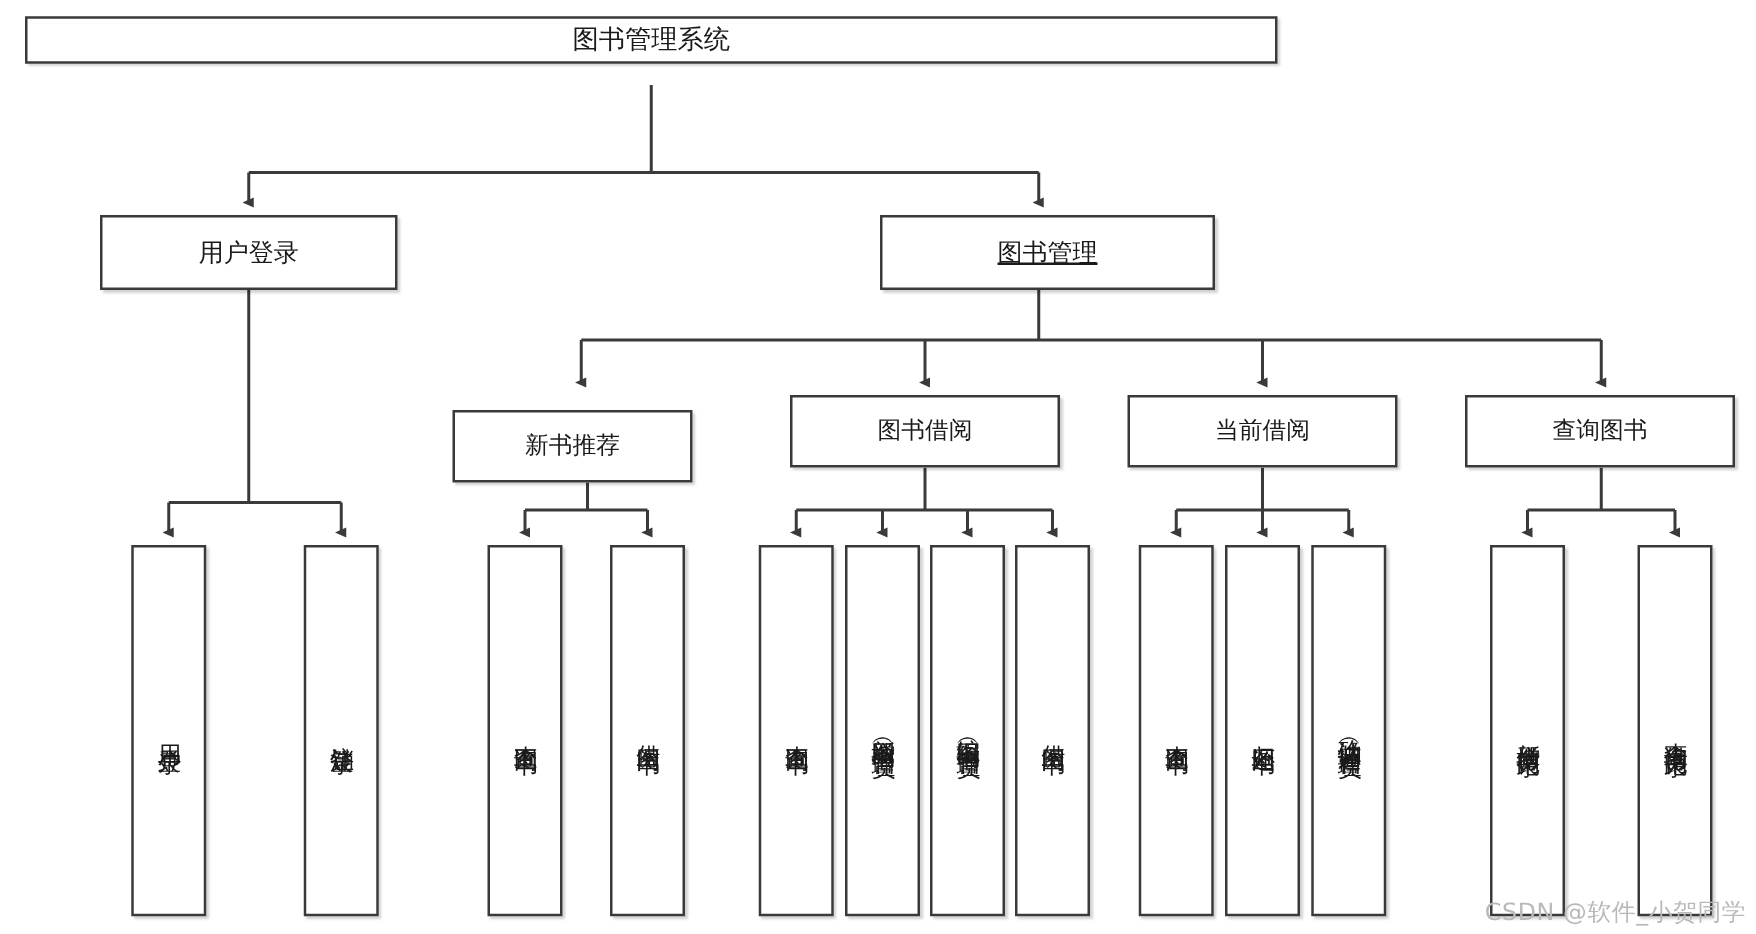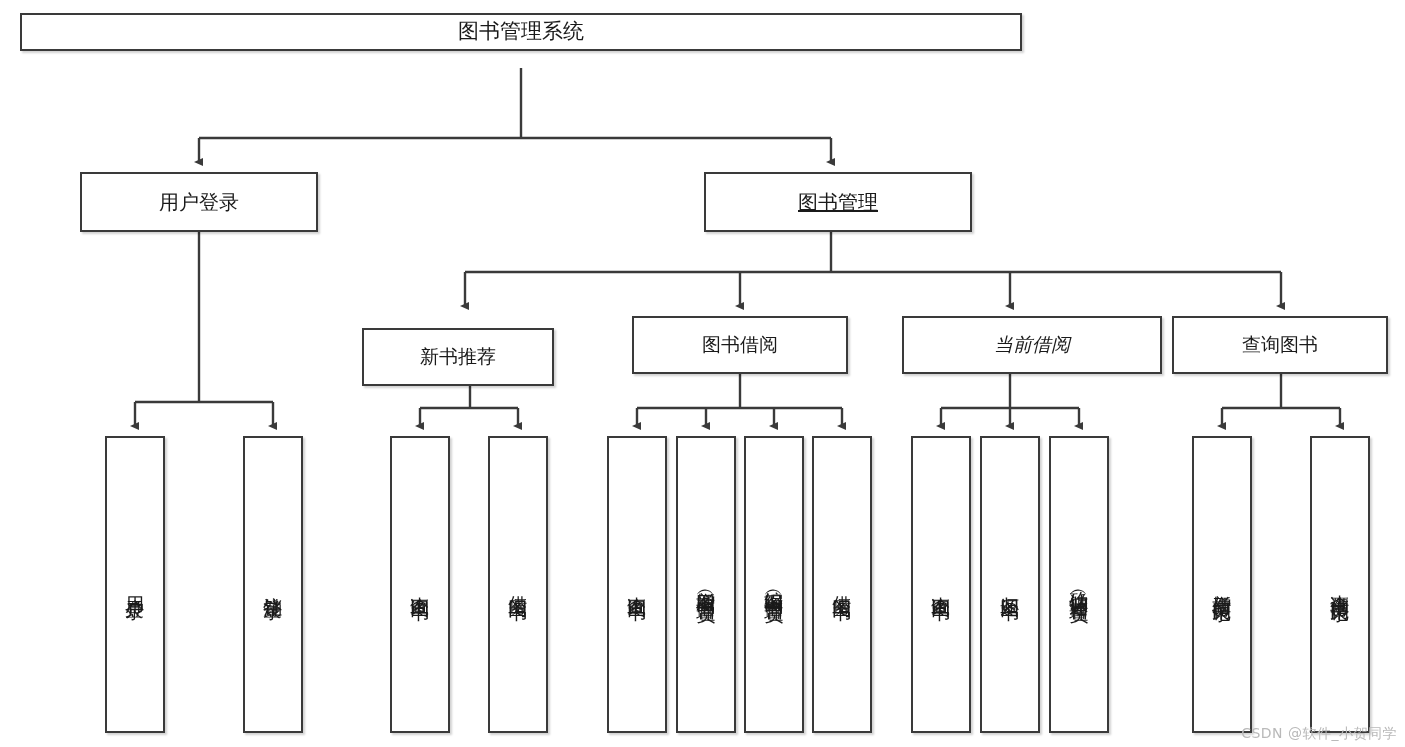--- a/index.html
+++ b/index.html
@@ -59,21 +59,21 @@
   }
   .node.leaf .leaf-text {
     writing-mode: vertical-rl;
     text-orientation: upright;
     display: block;
   }
   .watermark {
     position: absolute;
     right: 8px;
     bottom: 4px;
-    font-size: 14px;
+    font-size: 19px;
     color: #b9b9b9;
     letter-spacing: 0.5px;
     white-space: nowrap;
     user-select: none;
   }
 </style>
 </head>
 <body>
 
 <div id="canvas">
@@ -141,21 +141,21 @@
   </div>
 
   <div class="node lvl3" style="left:362px; top:328px; width:192px; height:58px;">
     <span>新书推荐</span>
   </div>
 
   <div class="node lvl3" style="left:632px; top:316px; width:216px; height:58px;">
     <span>图书借阅</span>
   </div>
 
-  <div class="node lvl3" style="left:902px; top:316px; width:260px; height:58px;font-style:italic;">
+  <div class="node lvl3" style="left:902px; top:316px; width:216px; height:58px;">
     <span>当前借阅</span>
   </div>
 
   <div class="node lvl3" style="left:1172px; top:316px; width:216px; height:58px;">
     <span>查询图书</span>
   </div>
 
   <div class="node leaf" style="left:105px; top:436px; width:60px; height:297px;">
     <span class="leaf-text">用户登录</span>
   </div>

